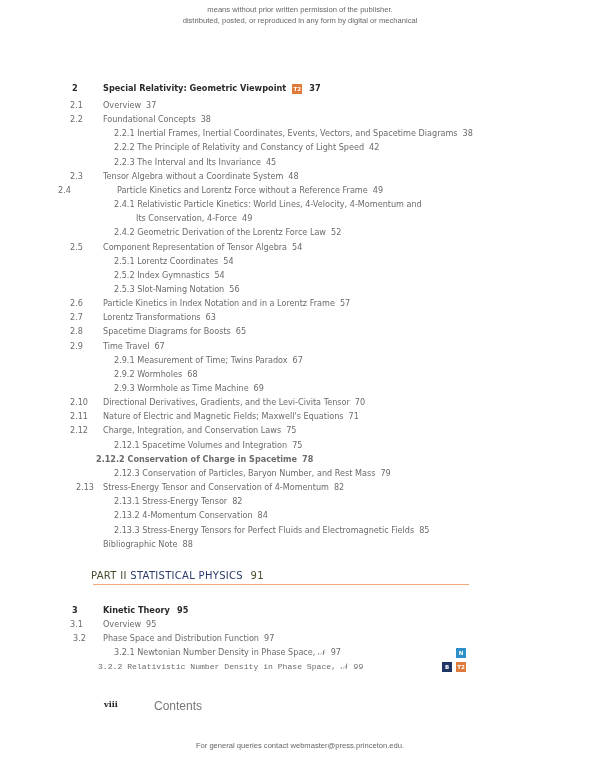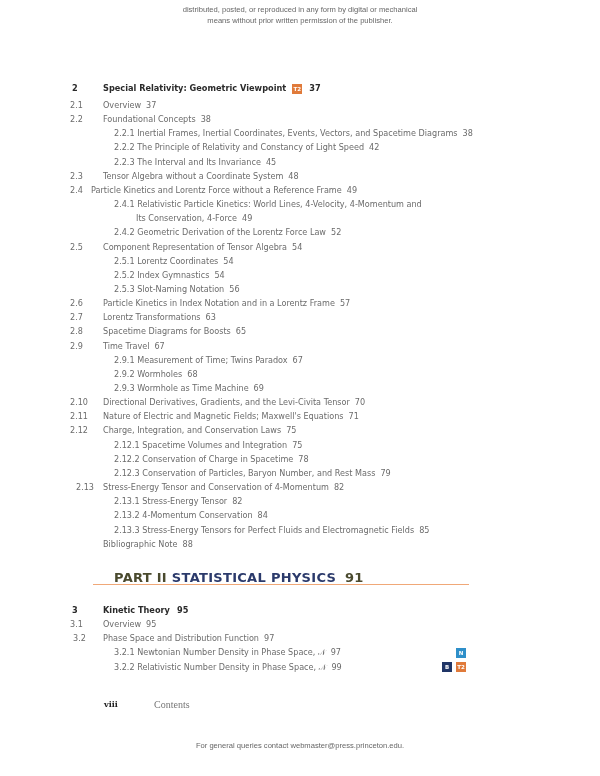--- a/index.html
+++ b/index.html
@@ -11,37 +11,37 @@
                  font-family:"Liberation Sans", sans-serif; font-size:7.6px; color:#666; }
   .toc { position:absolute; left:0; top:0; width:600px; }
   .row { position:absolute; left:0; height:14px; font-size:8.1px; line-height:14px; color:#6b6b6b; white-space:nowrap; }
   .row .num { position:absolute; width:30px; text-align:left; }
   .row .title { position:absolute; }
   .row .page { margin-left:5px; }
   .chapter { color:#2a2a2a; font-weight:bold; font-size:8.2px; }
   .chapter .page { color:#2a2a2a; }
   .badge { display:inline-block; width:10px; height:10px; font-size:5.5px; line-height:10px;
            text-align:center; color:#fff; font-weight:bold; vertical-align:middle; margin-left:6px; }
-  .part { position:absolute; left:114px; top:570px; font-size:13px; font-weight:bold; letter-spacing:0.3px; }
+  .part { position:absolute; left:91px; top:570px; font-size:10px; font-weight:normal; letter-spacing:0.3px; }
   .part .p1 { color:#4a4a2e; }
   .part .p2 { color:#2b3a6b; }
   .part .p3 { color:#4a4a2e; margin-left:4px; }
   .rule { position:absolute; left:93px; top:584px; width:376px; height:1px; background:#f0a878; }
   .side-badge { position:absolute; width:10px; height:10px; font-size:5.5px; line-height:10px; text-align:center;
                 color:#fff; font-weight:bold; }
   .folio { position:absolute; top:699px; left:104px; font-family:"DejaVu Serif", serif; font-size:8px;
            font-weight:bold; color:#222; }
-  .runhead { position:absolute; top:699px; left:154px; font-family:Liberation Serif, serif; font-size:10px; color:#777; }
+  .runhead { position:absolute; top:699px; left:154px; font-family:Liberation Sans, sans-serif; font-size:12px; color:#777; }
 </style>
 </head>
 <body>
 
 <div class="copyright">
+  <div>means without prior written permission of the publisher.</div>
   <div>distributed, posted, or reproduced in any form by digital or mechanical</div>
-  <div>means without prior written permission of the publisher.</div>
 </div>
 
 <div class="toc">
 
   <div class="row chapter" style="top:81px;">
     <span class="num" style="left:72px;">2</span>
     <span class="title" style="left:103px;">
       <span>Special Relativity: Geometric Viewpoint</span><span class="badge" style="background:#e07a3a;">T2</span><span class="page" style="margin-left:7px;">37</span>
     </span>
   </div>
@@ -65,22 +65,22 @@
       </div>
       <div class="row" style="top: 154.6px;">
         <span class="num" style="left: 70px;"></span>
         <span class="title" style="left: 114px;"><span>2.2.3 The Interval and Its Invariance</span><span class="page">45</span></span>
       </div>
       <div class="row" style="top: 168.75px;">
         <span class="num" style="left: 70px;">2.3</span>
         <span class="title" style="left: 103px;"><span>Tensor Algebra without a Coordinate System</span><span class="page">48</span></span>
       </div>
       <div class="row" style="top: 182.9px;">
-        <span class="num" style="left: 70px;">2.4</span>
-        <span class="title" style="left: 91px; text-align: center;"><span>Particle Kinetics and Lorentz Force without a Reference Frame</span><span class="page">49</span></span>
+        <span class="num" style="left: 58px;">2.4</span>
+        <span class="title" style="left: 117px; text-align: center;"><span>Particle Kinetics and Lorentz Force without a Reference Frame</span><span class="page">49</span></span>
       </div>
       <div class="row" style="top: 197.05px;">
         <span class="num" style="left: 70px;"></span>
         <span class="title" style="left: 114px;"><span>2.4.1 Relativistic Particle Kinetics: World Lines, 4-Velocity, 4-Momentum and</span></span>
       </div>
       <div class="row" style="top: 211.2px;">
         <span class="num" style="left: 70px;"></span>
         <span class="title" style="left: 136px;"><span>Its Conservation, 4-Force</span><span class="page">49</span></span>
       </div>
       <div class="row" style="top: 225.35px;">
@@ -142,21 +142,21 @@
       <div class="row" style="top: 423.45px;">
         <span class="num" style="left: 70px;">2.12</span>
         <span class="title" style="left: 103px;"><span>Charge, Integration, and Conservation Laws</span><span class="page">75</span></span>
       </div>
       <div class="row" style="top: 437.6px;">
         <span class="num" style="left: 70px;"></span>
         <span class="title" style="left: 114px;"><span>2.12.1 Spacetime Volumes and Integration</span><span class="page">75</span></span>
       </div>
       <div class="row" style="top: 451.75px;">
         <span class="num" style="left: 70px;"></span>
-        <span class="title" style="left: 114px;"><span>2.12.2 Conservation of Charge in Spacetime</span><span class="page">78</span></span>
+        <span class="title" style="left: 96px; font-weight: bold;"><span>2.12.2 Conservation of Charge in Spacetime</span><span class="page">78</span></span>
       </div>
       <div class="row" style="top: 465.9px;">
         <span class="num" style="left: 70px;"></span>
         <span class="title" style="left: 114px;"><span>2.12.3 Conservation of Particles, Baryon Number, and Rest Mass</span><span class="page">79</span></span>
       </div>
       <div class="row" style="top: 480.05px;">
         <span class="num" style="left: 70px; text-align: center;">2.13</span>
         <span class="title" style="left: 103px;"><span>Stress-Energy Tensor and Conservation of 4-Momentum</span><span class="page">82</span></span>
       </div>
       <div class="row" style="top: 494.2px;">
@@ -199,21 +199,21 @@
       <div class="row" style="top: 631.2px;">
         <span class="num" style="left: 73px;">3.2</span>
         <span class="title" style="left: 103px;"><span>Phase Space and Distribution Function</span><span class="page">97</span></span>
       </div>
       <div class="row" style="top: 645.4px;">
         <span class="num" style="left: 70px;"></span>
         <span class="title" style="left: 114px;"><span>3.2.1 Newtonian Number Density in Phase Space, 𝒩</span><span class="page">97</span></span>
       </div>
       <div class="row" style="top: 659.6px;">
         <span class="num" style="left: 70px;"></span>
-        <span class="title" style="left: 114px;"><span>3.2.2 Relativistic Number Density in Phase Space, 𝒩</span><span class="page">99</span></span>
+        <span class="title" style="left: 98px; font-family: Liberation Mono, monospace;"><span>3.2.2 Relativistic Number Density in Phase Space, 𝒩</span><span class="page">99</span></span>
       </div>
     </div>
 
   <div class="side-badge" style="left:456px; top:648px; background:#2e8fc9;">N</div>
   <div class="side-badge" style="left:442px; top:662px; background:#1f3566;">B</div>
   <div class="side-badge" style="left:456px; top:662px; background:#e07a3a;">T2</div>
 </div>
 
 <div class="folio">viii</div>
 <div class="runhead">Contents</div>

